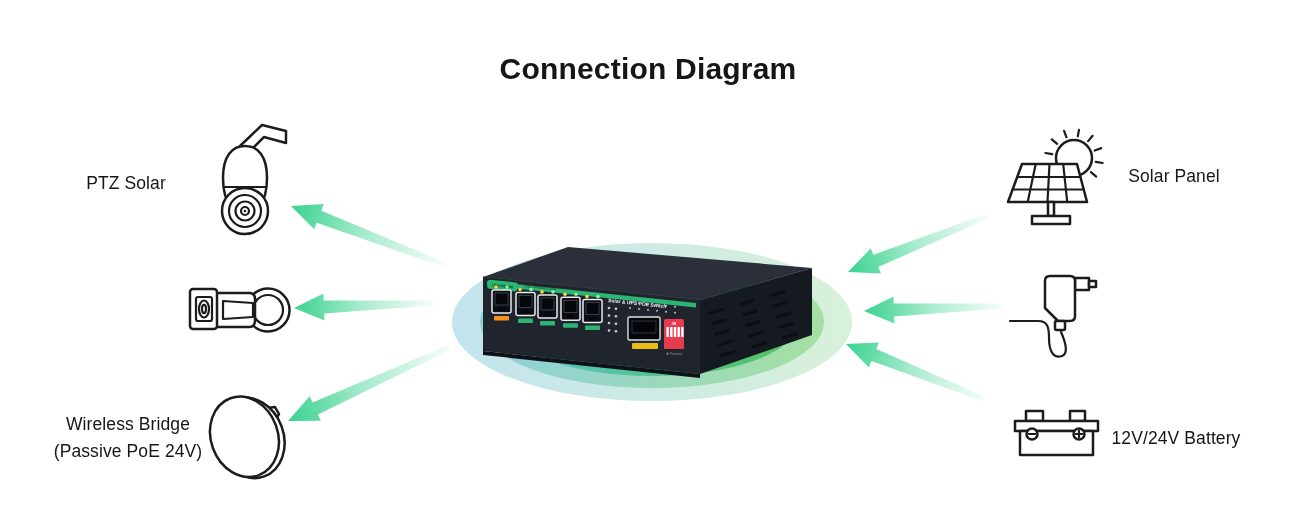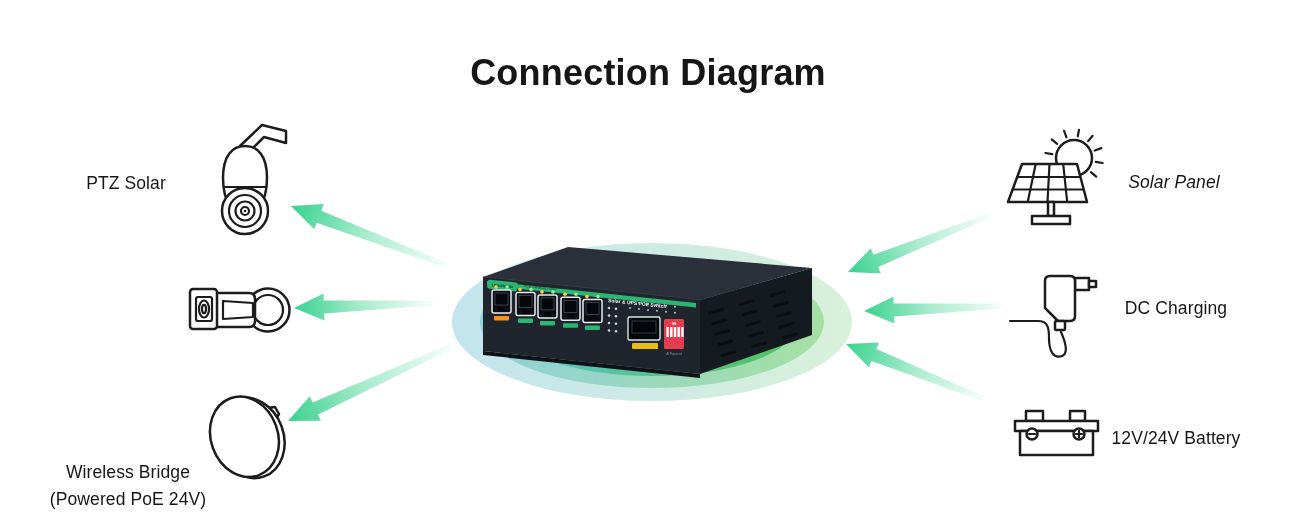--- a/index.html
+++ b/index.html
@@ -7,21 +7,21 @@
     --stripe-green:#2bb673; --port-orange:#f6921e; --port-green:#2bb673;
     --sfp-yellow:#e9bd16; --dip-red:#e63c50;
   }
   html,body{margin:0;padding:0;background:var(--bg);}
   .canvas{
     position:relative;width:1296px;height:531px;background:var(--bg);
     overflow:hidden;font-family:"Liberation Sans",sans-serif;
   }
   .title{
     position:absolute;top:52px;left:0;width:100%;text-align:center;
-    font-size:36px;font-weight:700;color:var(--text);letter-spacing:.2px;margin:0;
+    font-size:30px;font-weight:700;color:var(--text);letter-spacing:.2px;margin:0;
   }
   .abs{position:absolute;}
   .device-label{
     position:absolute;font-size:17.5px;font-weight:500;color:var(--text);
     text-align:center;line-height:27px;letter-spacing:.1px;
   }
   .icon-stroke{stroke:#1c1c1c;fill:#ffffff;stroke-width:2.5;
     stroke-linejoin:round;stroke-linecap:round;}
   .icon-line{stroke:#1c1c1c;fill:none;stroke-width:2.2;
     stroke-linejoin:round;stroke-linecap:round;}
@@ -236,33 +236,33 @@
     <circle class="icon-stroke" cx="85" cy="29" r="21.5"></circle>
     <circle class="icon-line" cx="85" cy="29" r="15"></circle>
     <path class="icon-stroke" d="M32,12 L66,12 Q72,12 72,18 L72,40 Q72,46 66,46 L32,46 Z"></path>
     <path class="icon-line" d="M40,20 L70,22 L70,36 L40,38 Z"></path>
     <rect class="icon-stroke" x="7" y="8" width="27" height="40" rx="3"></rect>
     <rect class="icon-line" x="13" y="16" width="16" height="24" rx="2"></rect>
     <ellipse class="icon-line" cx="21" cy="28" rx="5" ry="8.5"></ellipse>
     <ellipse class="icon-line" cx="21" cy="28" rx="2" ry="4.2"></ellipse>
   </svg>
 
-  <div class="device-label" style="left:18px;top:411px;width:220px;margin-top:48px;">
+  <div class="device-label" style="left:18px;top:411px;width:220px;">
     <div>Wireless Bridge</div>
-    <div>(Powered PoE 24V)</div>
+    <div>(Passive PoE 24V)</div>
   </div>
   <svg class="abs" style="left:205px;top:390px;" width="88" height="94" viewBox="0 0 88 94">
     <polygon class="icon-stroke" points="57,26 62,18 70,17 74,24 69,32 61,33"></polygon>
     <g transform="rotate(-20 42 48)">
       <ellipse class="icon-stroke" cx="45" cy="49" rx="33.5" ry="41"></ellipse>
       <ellipse class="icon-stroke" cx="40" cy="46" rx="33.5" ry="41"></ellipse>
     </g>
   </svg>
 
-  <div class="device-label" style="left:1084px;top:169px;width:180px;font-style:italic;">Solar Panel</div>
+  <div class="device-label" style="left:1084px;top:163px;width:180px;">Solar Panel</div>
   <svg class="abs" style="left:1004px;top:128px;" width="102" height="102" viewBox="0 0 102 102">
     <g>
       <circle class="icon-stroke" cx="70" cy="30" r="18"></circle>
       <line class="icon-line" x1="86.9" y1="44.1" x2="92.2" y2="48.6"></line>
       <line class="icon-line" x1="91.7" y1="33.8" x2="98.6" y2="35.0"></line>
       <line class="icon-line" x1="90.7" y1="22.5" x2="97.3" y2="20.1"></line>
       <line class="icon-line" x1="84.1" y1="13.1" x2="88.6" y2="7.8"></line>
       <line class="icon-line" x1="73.8" y1="8.3" x2="75.0" y2="1.9"></line>
       <line class="icon-line" x1="62.5" y1="9.3" x2="60.1" y2="2.9"></line>
       <line class="icon-line" x1="53.1" y1="15.9" x2="47.8" y2="11.4"></line>
@@ -273,21 +273,20 @@
       <line class="icon-line" x1="31.7" y1="36" x2="23.7" y2="74"></line>
       <line class="icon-line" x1="45.5" y1="36" x2="43.5" y2="74"></line>
       <line class="icon-line" x1="59.2" y1="36" x2="63.2" y2="74"></line>
       <line class="icon-line" x1="13.2" y1="49" x2="76.4" y2="49"></line>
       <line class="icon-line" x1="8.6" y1="61.5" x2="79.7" y2="61.5"></line>
     </g>
     <rect class="icon-stroke" x="44" y="74" width="6" height="14"></rect>
     <rect class="icon-stroke" x="28" y="88" width="38" height="8"></rect>
   </svg>
 
-  <div class="device-label" style="left:1086px;top:295px;width:180px;">DC Charging</div>
   <svg class="abs" style="left:1008px;top:262px;" width="94" height="102" viewBox="0 0 94 102">
     <path class="icon-line" d="M2,59 L30,59 C40,59 41,66 41,76 C41,90 46,97 54,94 C61,91.5 57,79 53,70"></path>
     <rect class="icon-stroke" x="67" y="16" width="14" height="12"></rect>
     <rect class="icon-stroke" x="81" y="19" width="7" height="6"></rect>
     <path class="icon-stroke" d="M42,14 L62,14 Q67,14 67,19 L67,54 Q67,59 62,59 L50,59 L37,46 L37,19 Q37,14 42,14 Z"></path>
     <rect class="icon-stroke" x="47" y="59" width="10" height="9" rx="1.5"></rect>
   </svg>
 
   <div class="device-label" style="left:1086px;top:425px;width:180px;">12V/24V Battery</div>
   <svg class="abs" style="left:1008px;top:396px;" width="96" height="64" viewBox="0 0 96 64">

